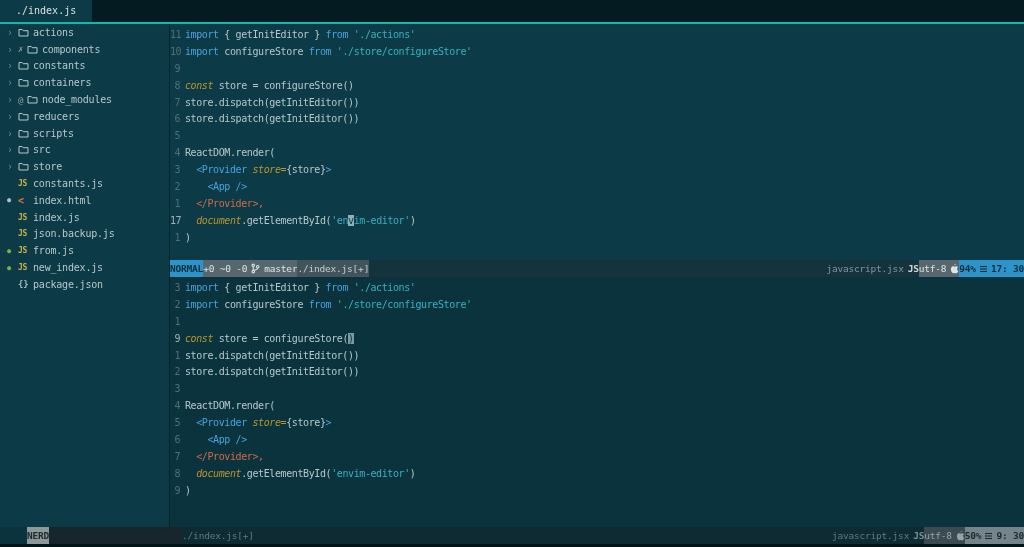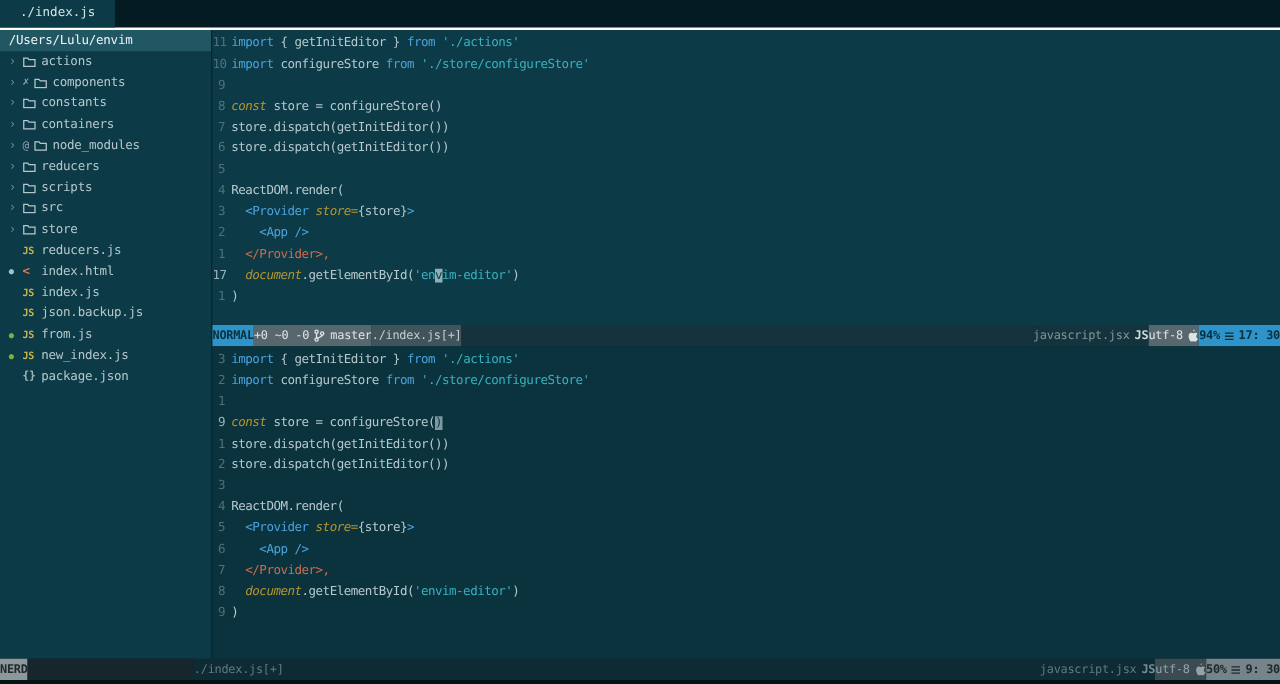--- a/index.html
+++ b/index.html
@@ -3,21 +3,21 @@
 <meta charset="utf-8">
 <style>
   * { margin:0; padding:0; box-sizing:border-box; }
   html,body { background:#000; }
   .app {
     position:relative; width:1024px; height:547px; overflow:hidden;
     font-family:"DejaVu Sans Mono", monospace;
     background:#0a333e; display:flex; flex-direction:column;
   }
   
-  .tabline { height:24px; background:#041b21; border-bottom:2px solid #ffffff; display:flex; flex:none; }
+  .tabline { height:24px; background:#041b21; border-bottom:2px solid #14b8a6; display:flex; flex:none; }
   .tab { background:#0c3a46; color:#d7e2e5; padding:0 16px; font-size:10px; line-height:22px; }
   
   .body { flex:1; display:flex; min-height:0; }
   .sidebar { width:170px; flex:none; background:#0c3a46; border-right:1px solid #06222b; font-size:10px; color:#b6c8cc; letter-spacing:-0.2px; overflow:hidden; }
   .tree-root { height:17px; line-height:17px; background:#215663; color:#eef4f5; padding:0 7px; white-space:nowrap; }
   .tree-row { height:16.8px; display:flex; align-items:center; padding-left:7px; white-space:nowrap; }
   .tr-prefix { width:11px; flex:none; color:#6d8b94; font-size:10px; }
   .tr-prefix.dot-green { color:#7fae3f; font-size:7px; }
   .tr-prefix.dot-light { color:#a9c0c6; font-size:7px; }
   .tr-marker { width:9px; flex:none; color:#8aa0a7; font-size:9px; }
@@ -48,21 +48,21 @@
   .seg { display:flex; align-items:center; padding:0 0; white-space:nowrap; gap:4px; }
   .sl-active .seg.mode { background:#2e93c9; color:#06303c; font-weight:bold; }
   .sl-active .seg.git  { background:#57676d; color:#dde4e6; }
   .sl-active .seg.file { background:#41545b; color:#c3ced1; }
   .sl-active .fill { flex:1; background:#15333c; }
   .sl-active .seg.ft  { background:#15333c; color:#7d979e; }
   .sl-active .seg.ft .badge { color:#cfdadd; font-weight:bold; }
   .sl-active .seg.enc { background:#57676d; color:#dde4e6; }
   .sl-active .seg.pos { background:#2e93c9; color:#06303c; font-weight:bold; }
   
-  .bb { height:17px; flex:none; display:flex; align-items:stretch; font-size:9.5px; letter-spacing:-0.2px; background:#0e2a32; }
+  .bb { height:17px; flex:none; display:flex; align-items:stretch; font-size:9.5px; letter-spacing:-0.2px; background:#0e2a32;margin-left:27px; }
   .bb .seg.nerd { background:#8d989b; color:#20292c; font-weight:bold; }
   .bb .bb-sidebar-fill { width:133px; flex:none; background:#17262c; }
   .bb .seg.file { color:#5e7a83; }
   .bb .fill { flex:1; }
   .bb .seg.ft { color:#5e7a83; }
   .bb .seg.ft .badge { color:#75909a; font-weight:bold; }
   .bb .seg.enc { background:#3c4b51; color:#93a4a9; }
   .bb .seg.pos { background:#75848a; color:#20292c; font-weight:bold; }
   .cmdline { height:3px; flex:none; background:#031419; }
   .icon-svg { display:inline-flex; align-items:center; }
@@ -74,21 +74,20 @@
 
   <div class="tabline">
     <div class="tab">
       <span>./index.js</span>
     </div>
   </div>
 
   <div class="body">
 
     <div class="sidebar">
-      <div class="tree-root">/Users/Lulu/envim</div>
       <div id="tree-items">
           <div class="tree-row">
             <span class="tr-prefix">›</span>
             <span class="tr-icon">
               <svg width="11" height="9" viewBox="0 0 11 9">
                 <path d="M1 1.5h3.2l1 1.2H10v5.3H1z" fill="none" stroke="#b6c8cc" stroke-width="1"></path>
               </svg>
             </span>
             <span class="tr-label">actions</span>
           </div>
@@ -164,21 +163,21 @@
                 <path d="M1 1.5h3.2l1 1.2H10v5.3H1z" fill="none" stroke="#b6c8cc" stroke-width="1"></path>
               </svg>
             </span>
             <span class="tr-label">store</span>
           </div>
           <div class="tree-row">
             <span class="tr-prefix"></span>
             <span class="tr-icon">
               <span class="ic-js">JS</span>
             </span>
-            <span class="tr-label">reducers.js</span>
+            <span class="tr-label">constants.js</span>
           </div>
           <div class="tree-row">
             <span class="tr-prefix dot-light">●</span>
             <span class="tr-icon">
               <span class="ic-html">&lt;</span>
             </span>
             <span class="tr-label">index.html</span>
           </div>
           <div class="tree-row">
             <span class="tr-prefix"></span>

